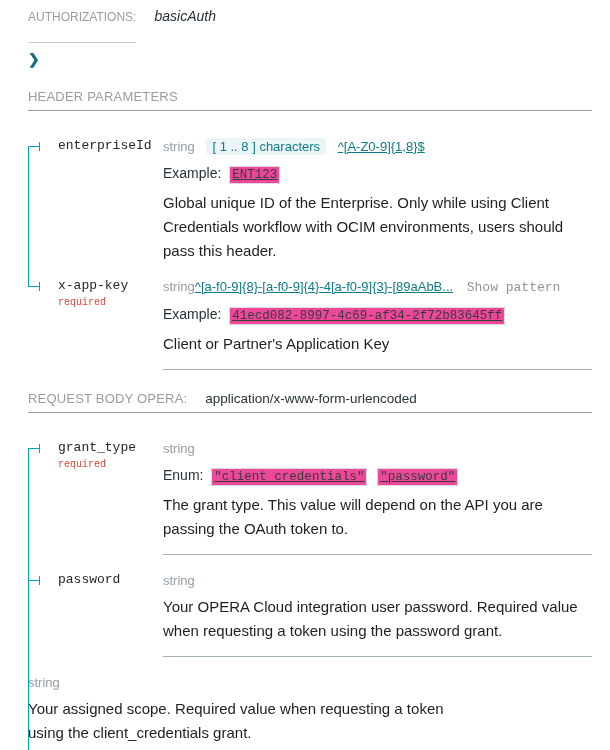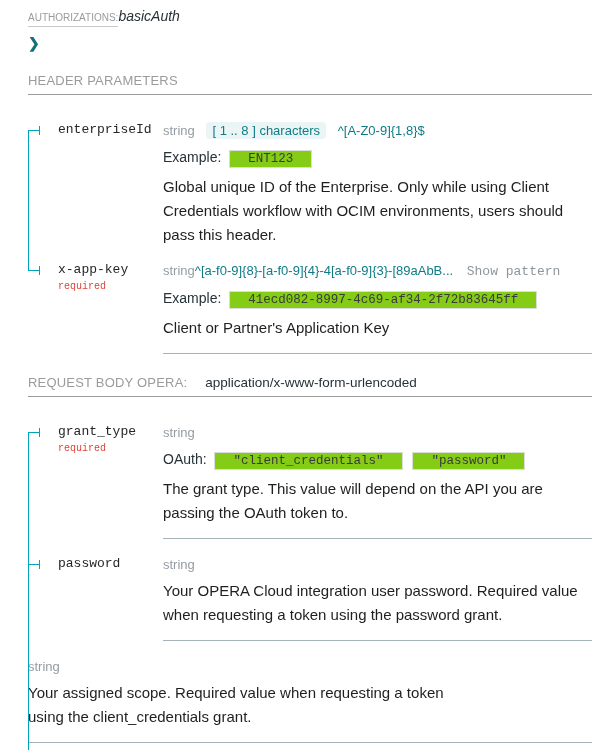--- a/index.html
+++ b/index.html
@@ -14,24 +14,24 @@
   html,body{margin:0;padding:0;}
   body{
     width:610px;height:750px;overflow:hidden;background:#fff;
     font-family:"Liberation Sans",sans-serif;color:var(--text-dark);
   }
   .page{box-sizing:border-box;width:610px;padding:8px 18px 0 28px;}
 
   
   .auth-row{display:flex;align-items:baseline;}
   .auth-label{
-    font-size:10px;color:var(--label-gray);
-    border-bottom:1px solid #c9c9c9;padding-bottom:3px;
-  }
-  .auth-value{font-size:14px;font-style:italic;color:#263238;}
+    font-size:12px;color:var(--label-gray);
+    border-bottom:1px solid #c9c9c9;padding-bottom:18px;
+  }
+  .auth-value{font-size:14px;font-style:italic;color:#263238;margin-left:18px;}
   .expander{
     margin-top:7px;width:18px;height:18px;line-height:18px;
     color:#15707e;font-size:14px;font-weight:bold;cursor:pointer;
     user-select:none;
   }
 
   
   .section-head{margin-top:21px;font-size:13px;color:var(--label-gray);letter-spacing:.2px;}
   .section-head .content-type{color:#263238;margin-left:14px;font-size:13.5px;letter-spacing:0;}
   .section-rule{border:none;border-bottom:1px solid #9b9b9b;margin:6px 0 0 0;}
@@ -70,29 +70,30 @@
   }
 
   .param-right{flex:1;min-width:0;}
   .param-right.pb14{padding-bottom:14px;}
   .type-line{font-size:13px;line-height:19px;color:var(--type-gray);}
   .type-word{color:var(--type-gray);margin-top:17px;}
   .constraint{
     color:var(--teal);background:rgba(14,124,134,.08);
     padding:1px 6px;margin-left:8px;border-radius:4px;
   }
-  .pattern{color:var(--teal);margin-left:8px;}
+  .pattern{color:var(--teal);margin-left:8px;text-decoration:underline;}
   .pattern.joined{margin-left:0;}
   .show-pattern{color:#8d959b;margin-left:10px;cursor:pointer;font-family:Liberation Mono, monospace;}
   .example-line{margin-top:6px;font-size:14px;line-height:22px;color:#263238;}
   .code-badge{
     font-family:"Liberation Mono","DejaVu Sans Mono",monospace;
-    font-size:12.5px;color:#3a3a3a;background:#84cc16;
-    border:1px solid #dcdcdc;border-radius:2px;padding:1px 18px;margin-left:4px;
+    font-size:12.5px;color:#3a3a3a;background:#ec4899;
+    border:1px solid #dcdcdc;border-radius:2px;padding:1px 2px;margin-left:4px;
     white-space:nowrap;
+    text-decoration:underline;
   }
   .enum-badge + .enum-badge{margin-left:6px;}
   .desc{margin:5px 0 0 0;max-width:424px;font-size:15px;line-height:24px;color:var(--text-dark);}
   .divider{border:none;border-bottom:1px solid var(--divider-gray);margin:13px 0 0 0;}
 </style>
 </head>
 <body>
 
 <div class="page">
 
@@ -156,21 +157,21 @@
     <div class="param-row tree-first">
       <div class="param-left">
         <div class="param-name">grant_type</div>
         <div class="required">required</div>
       </div>
       <div class="param-right">
         <div class="type-line">
           <span class="type-word">string</span>
         </div>
         <div class="example-line">
-          <span>OAuth:</span>
+          <span>Enum:</span>
           <span class="code-badge enum-badge">"client_credentials"</span>
           <span class="code-badge enum-badge">"password"</span>
         </div>
         <p class="desc">The grant type. This value will depend on the API you are passing the OAuth token to.</p>
         <hr class="divider">
       </div>
     </div>
 
     <div class="param-row gap tree-middle">
       <div class="param-left">

